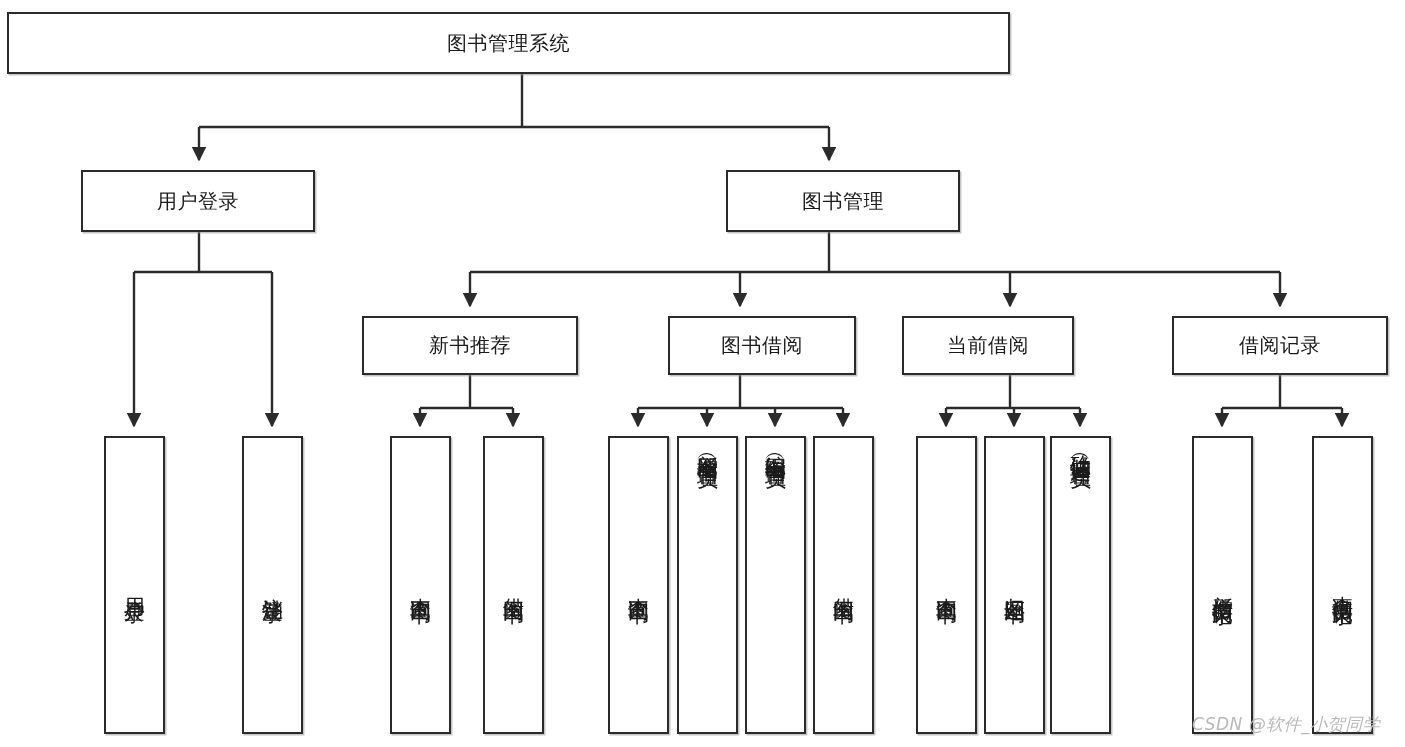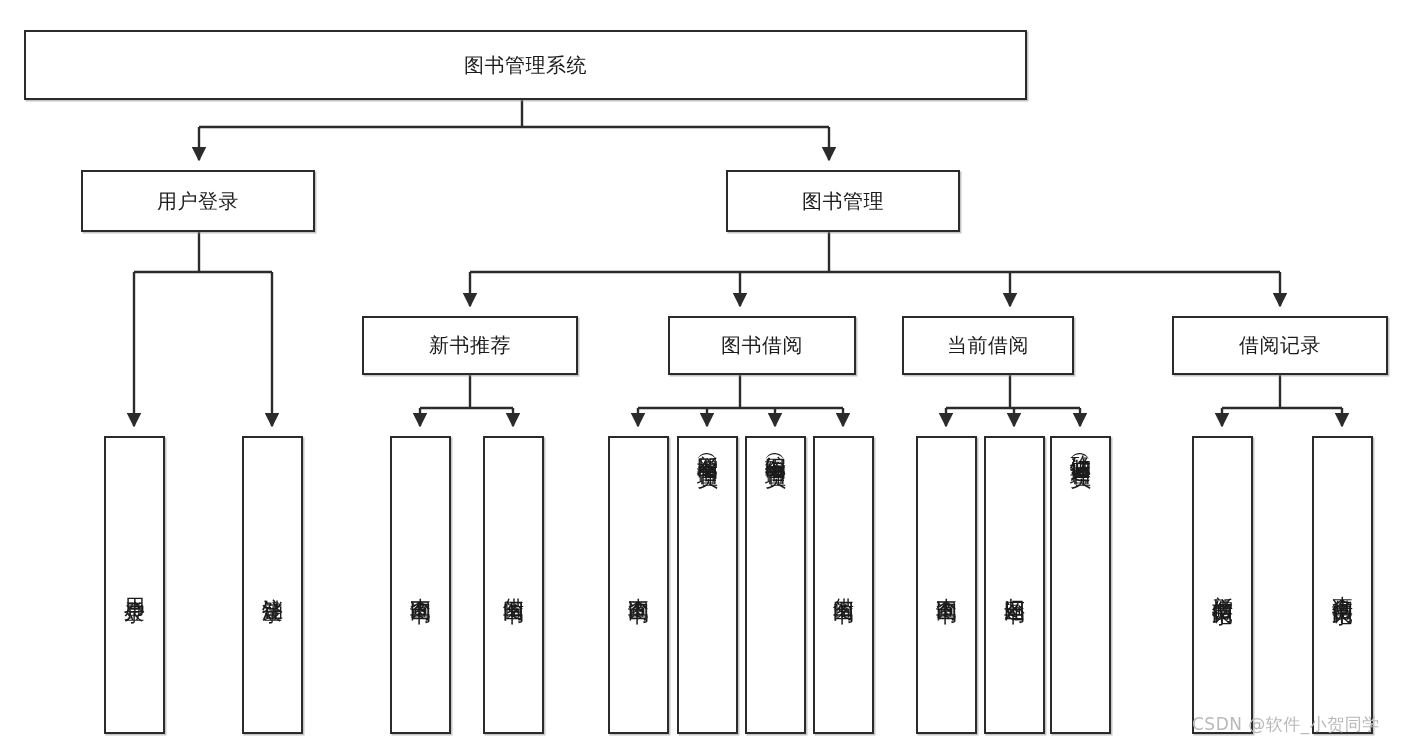--- a/index.html
+++ b/index.html
@@ -62,20 +62,21 @@
   .node.v.mid {
     align-items: center;
   }
   .watermark {
     position: absolute;
     font-size: 17px;
     color: #b9b9b9;
     letter-spacing: 0.5px;
     white-space: nowrap;
     user-select: none;
+    font-style: italic;
   }
 </style>
 </head>
 <body>
 
 <div id="canvas">
 
   <svg class="edges" viewBox="0 0 1405 747" xmlns="http://www.w3.org/2000/svg">
     <defs>
       <marker id="arrow" viewBox="0 0 10 10" refX="9" refY="5" markerWidth="6" markerHeight="6" orient="auto-start-reverse">
@@ -119,21 +120,21 @@
       <path d="M 1014 408 L 1014 426" marker-end="url(#arrow)"></path>
       <path d="M 1080 408 L 1080 426" marker-end="url(#arrow)"></path>
 
       <path d="M 1280 375 L 1280 408"></path>
       <path d="M 1222 408 L 1342 408"></path>
       <path d="M 1222 408 L 1222 426" marker-end="url(#arrow)"></path>
       <path d="M 1342 408 L 1342 426" marker-end="url(#arrow)"></path>
     </g>
   </svg>
 
-  <div class="node h" style="left:24px; top:12px; width:1003px; height:70px;margin-top:18px;">
+  <div class="node h" style="left:7px; top:12px; width:1003px; height:62px;">
     <span class="label">图书管理系统</span>
   </div>
 
   <div class="node h" style="left:81px; top:170px; width:234px; height:62px;">
     <span class="label">用户登录</span>
   </div>
   <div class="node h" style="left:712px; top:170px; width:234px; height:62px;margin-left:14px;">
     <span class="label">图书管理</span>
   </div>
 

